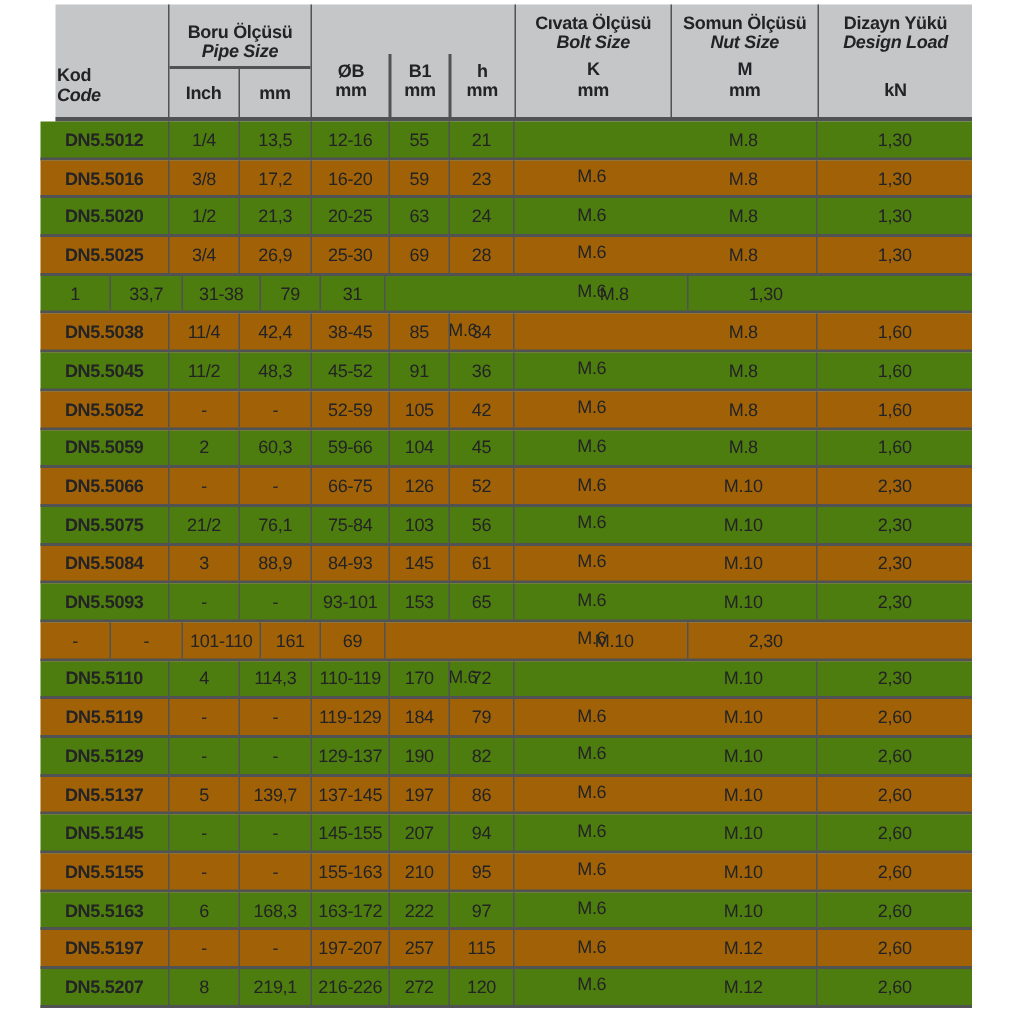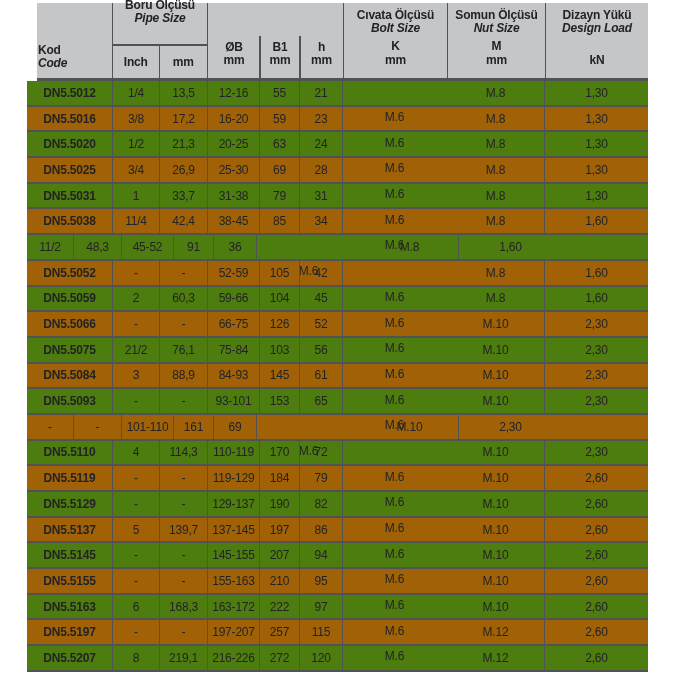--- a/index.html
+++ b/index.html
@@ -18,21 +18,21 @@
   .th { box-sizing:border-box; display:flex; flex-direction:column; align-items:center; }
   .em { font-style:italic; }
   .vline-r { border-right:1.5px solid #515254; }
   .vline-l { border-left:1.5px solid #515254; }
 
   .th-kod { width:76px; align-items:flex-start; justify-content:flex-end;
             padding:0 0 8px 1px; }
 
   .th-pipe { width:95px; }
   .pipe-top { height:43px; width:100%; display:flex; flex-direction:column;
-              align-items:center; justify-content:flex-end; padding-bottom:19px;
+              align-items:center; justify-content:flex-end; padding-bottom:3px;
               box-sizing:border-box; border-bottom:2px solid #515254; }
   .pipe-sub { flex:1; width:100%; display:flex; }
   .sub-cell { box-sizing:border-box; display:flex; align-items:center; justify-content:center; }
   .sub-inch { width:47px; border-right:1.5px solid #515254; }
   .sub-mm { width:48px; }
 
   .th-dim { justify-content:flex-end; padding-bottom:11px; position:relative; }
   .th-ob { width:52px; }
   .th-b1 { width:40px; }
   .th-h  { width:43px; }
@@ -164,21 +164,20 @@
           <div class="cell c1">3/4</div>
           <div class="cell c2">26,9</div>
           <div class="cell c3">25-30</div>
           <div class="cell c4">69</div>
           <div class="cell c5">28</div>
           <div class="cell c6">M.6</div>
           <div class="cell c7">M.8</div>
           <div class="cell c8">1,30</div>
         </div>
         <div class="row">
-          <div class="cell c0">DN5.5031</div>
           <div class="cell c1">1</div>
           <div class="cell c2">33,7</div>
           <div class="cell c3">31-38</div>
           <div class="cell c4">79</div>
           <div class="cell c5">31</div>
           <div class="cell c6">M.6</div>
           <div class="cell c7">M.8</div>
           <div class="cell c8">1,30</div>
         </div>
         <div class="row stripe">
@@ -186,20 +185,21 @@
           <div class="cell c1">11/4</div>
           <div class="cell c2">42,4</div>
           <div class="cell c3">38-45</div>
           <div class="cell c4">85</div>
           <div class="cell c5">34</div>
           <div class="cell c6">M.6</div>
           <div class="cell c7">M.8</div>
           <div class="cell c8">1,60</div>
         </div>
         <div class="row">
+          <div class="cell c0">DN5.5045</div>
           <div class="cell c1">11/2</div>
           <div class="cell c2">48,3</div>
           <div class="cell c3">45-52</div>
           <div class="cell c4">91</div>
           <div class="cell c5">36</div>
           <div class="cell c6">M.6</div>
           <div class="cell c7">M.8</div>
           <div class="cell c8">1,60</div>
         </div>
         <div class="row stripe">

